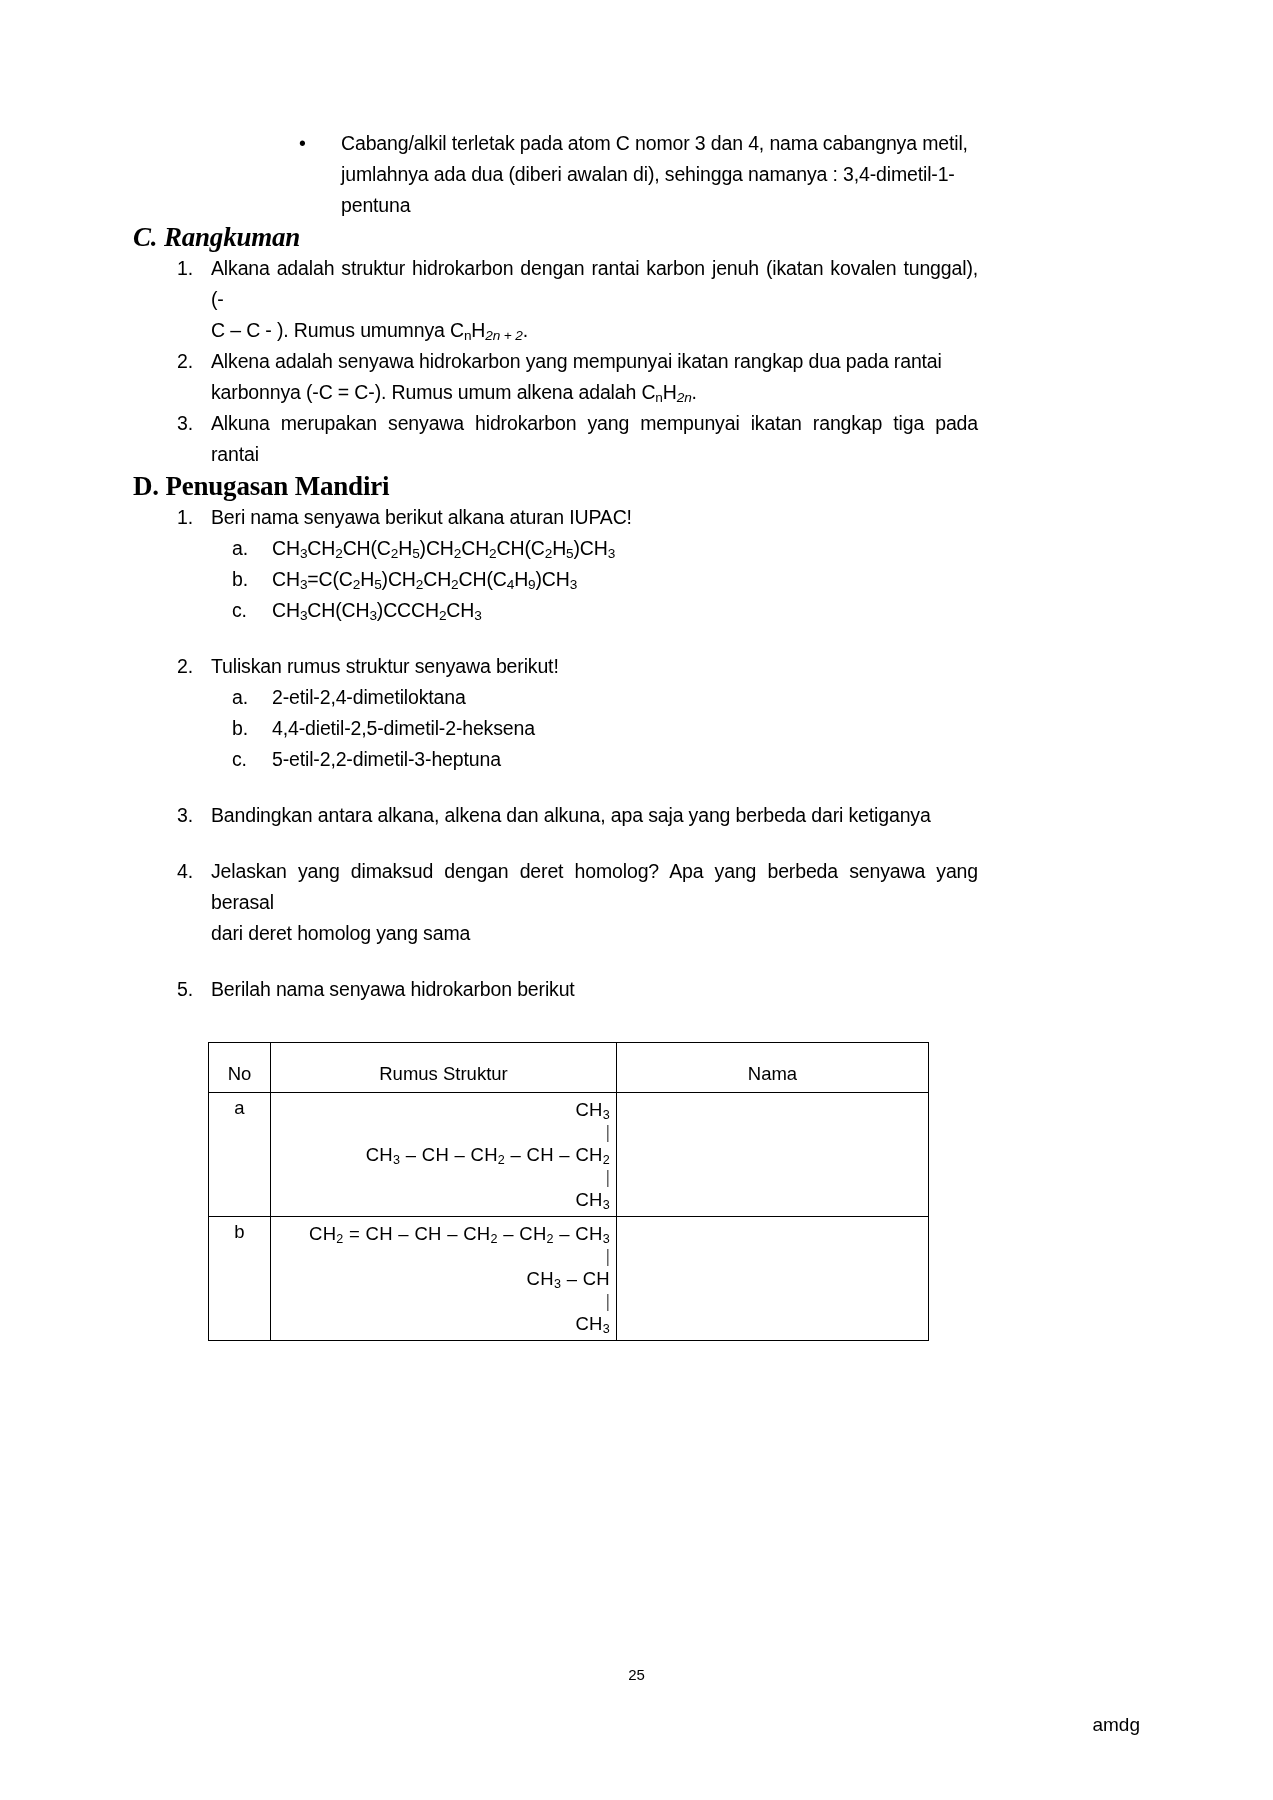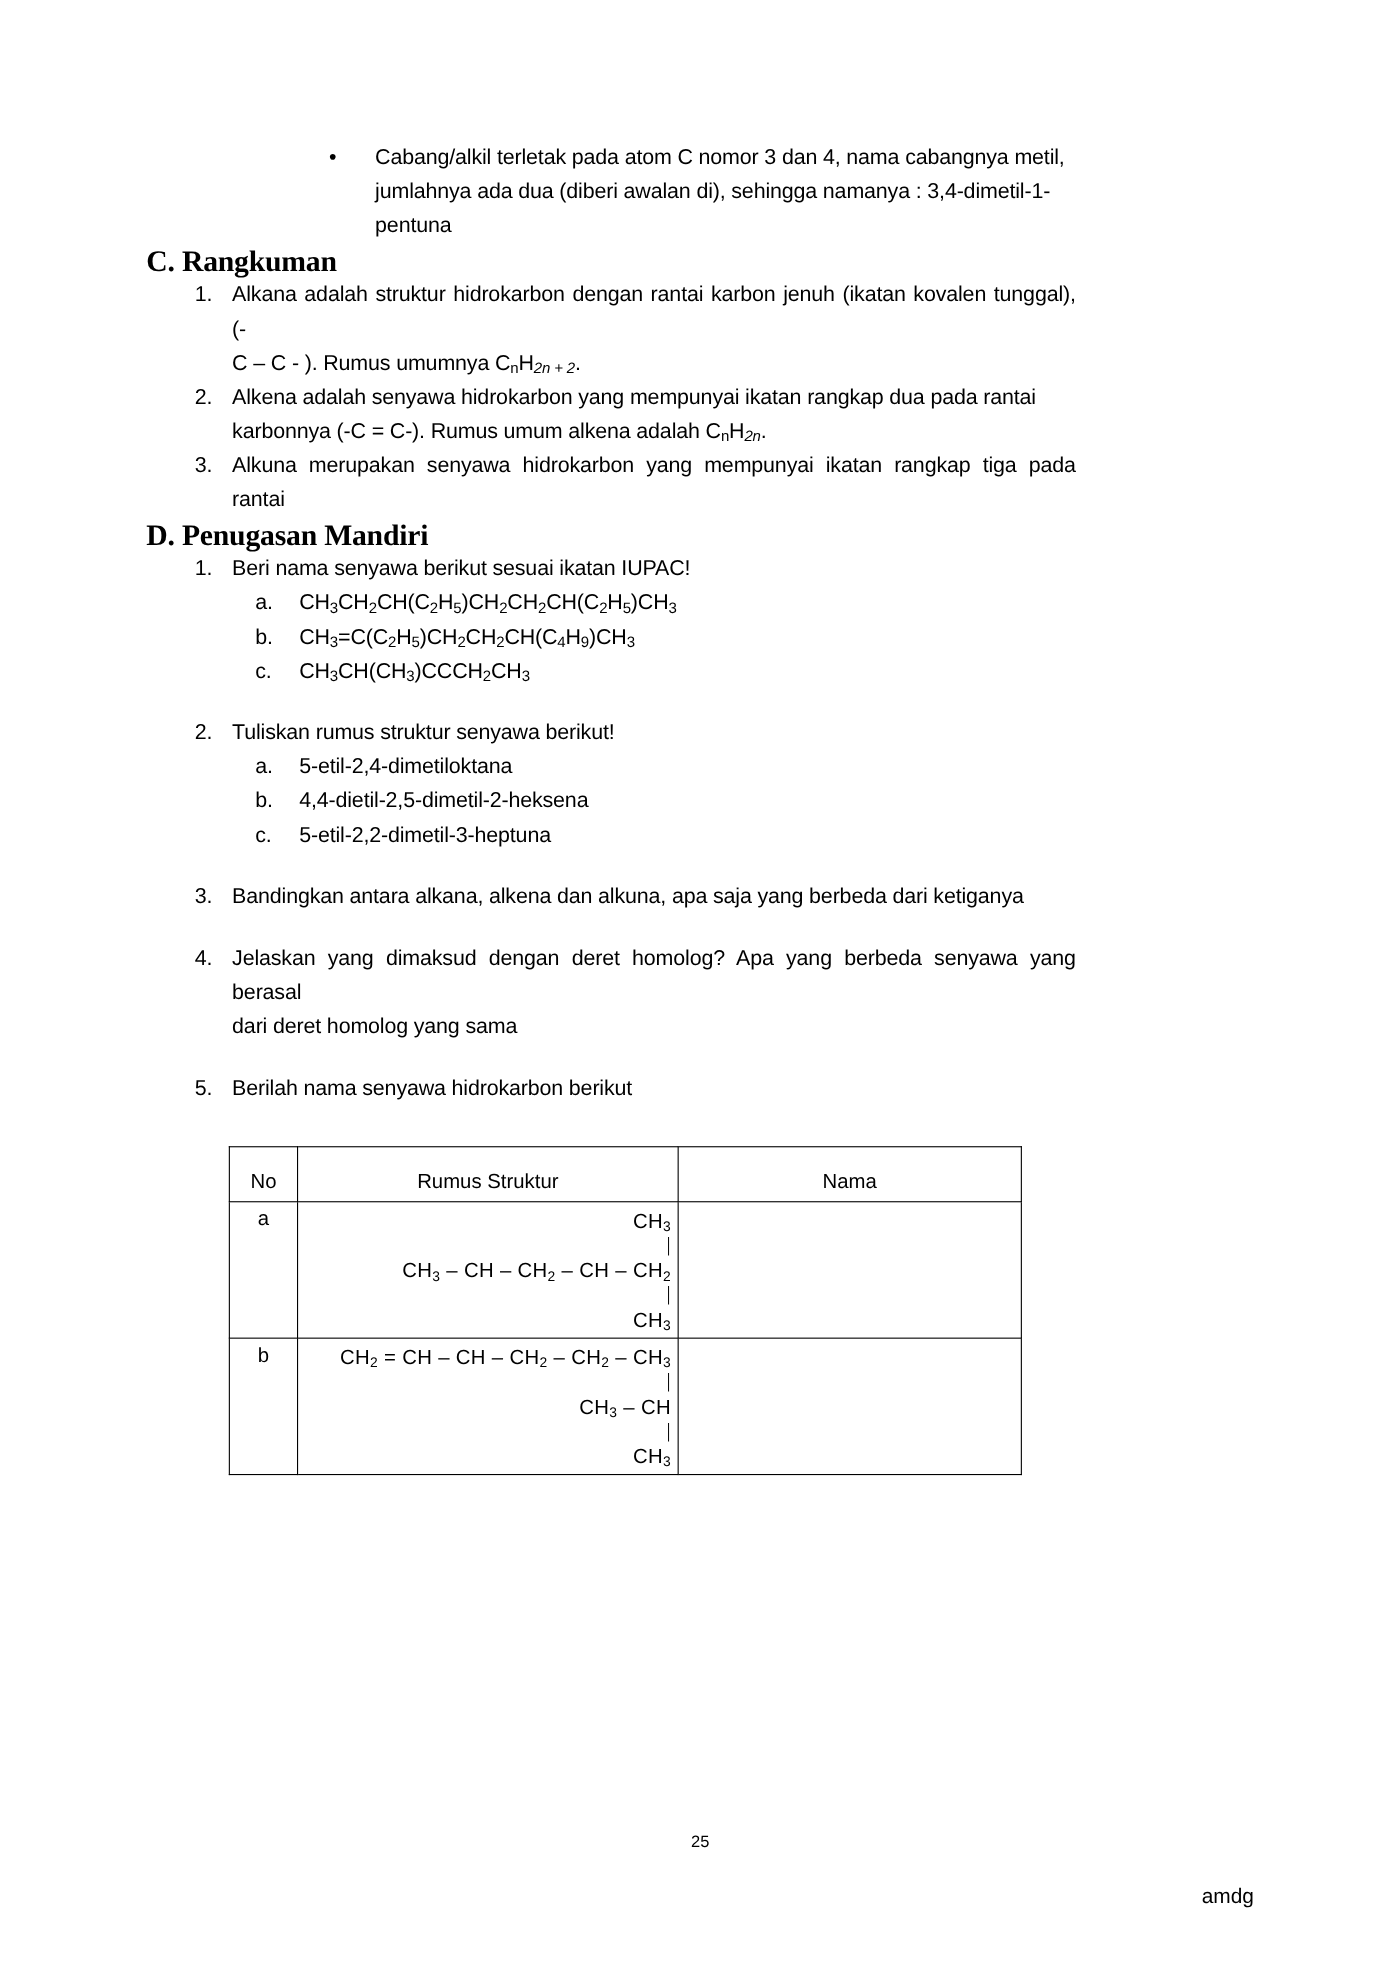--- a/index.html
+++ b/index.html
@@ -62,21 +62,21 @@
     text-align: justify;
     text-justify: inter-word;
   }
   .bullet-body .lastline { text-align: left; }
 
   
   h2.heading {
     margin: 0;
     padding: 0;
   }
-  .heading-c { margin-top: 30px; margin-left: 0px; }
+  .heading-c { margin-top: 30px; margin-left: 0px; font-style: italic; }
   .heading-d { margin-top: 34px; margin-left: 0px; }
 
   
   .olist { margin: 0; padding: 0; list-style: none; }
   .olist > li {
     display: flex;
     margin-left: 33px;
     width: 812px;
   }
   .olist > li .num {
@@ -209,21 +209,21 @@
         </div>
       </li>
     </ul>
 
     <h2 class="serif-h heading heading-d">D. Penugasan Mandiri</h2>
 
     <ul class="olist sans">
       <li>
         <div class="num">1.</div>
         <div class="body">
-          <div class="lastline">Beri nama senyawa berikut sesuai ikatan IUPAC!</div>
+          <div class="lastline">Beri nama senyawa berikut alkana aturan IUPAC!</div>
         </div>
       </li>
     </ul>
 
     <ul class="sublist sans">
       <li>
         <div class="num">a.</div>
         <div class="body">CH<sub>3</sub>CH<sub>2</sub>CH(C<sub>2</sub>H<sub>5</sub>)CH<sub>2</sub>CH<sub>2</sub>CH(C<sub>2</sub>H<sub>5</sub>)CH<sub>3</sub></div>
       </li>
       <li>
@@ -243,21 +243,21 @@
         <div class="num">2.</div>
         <div class="body">
           <div class="lastline">Tuliskan rumus struktur senyawa berikut!</div>
         </div>
       </li>
     </ul>
 
     <ul class="sublist sans">
       <li>
         <div class="num">a.</div>
-        <div class="body">5-etil-2,4-dimetiloktana</div>
+        <div class="body">2-etil-2,4-dimetiloktana</div>
       </li>
       <li>
         <div class="num">b.</div>
         <div class="body">4,4-dietil-2,5-dimetil-2-heksena</div>
       </li>
       <li>
         <div class="num">c.</div>
         <div class="body">5-etil-2,2-dimetil-3-heptuna</div>
       </li>
     </ul>

